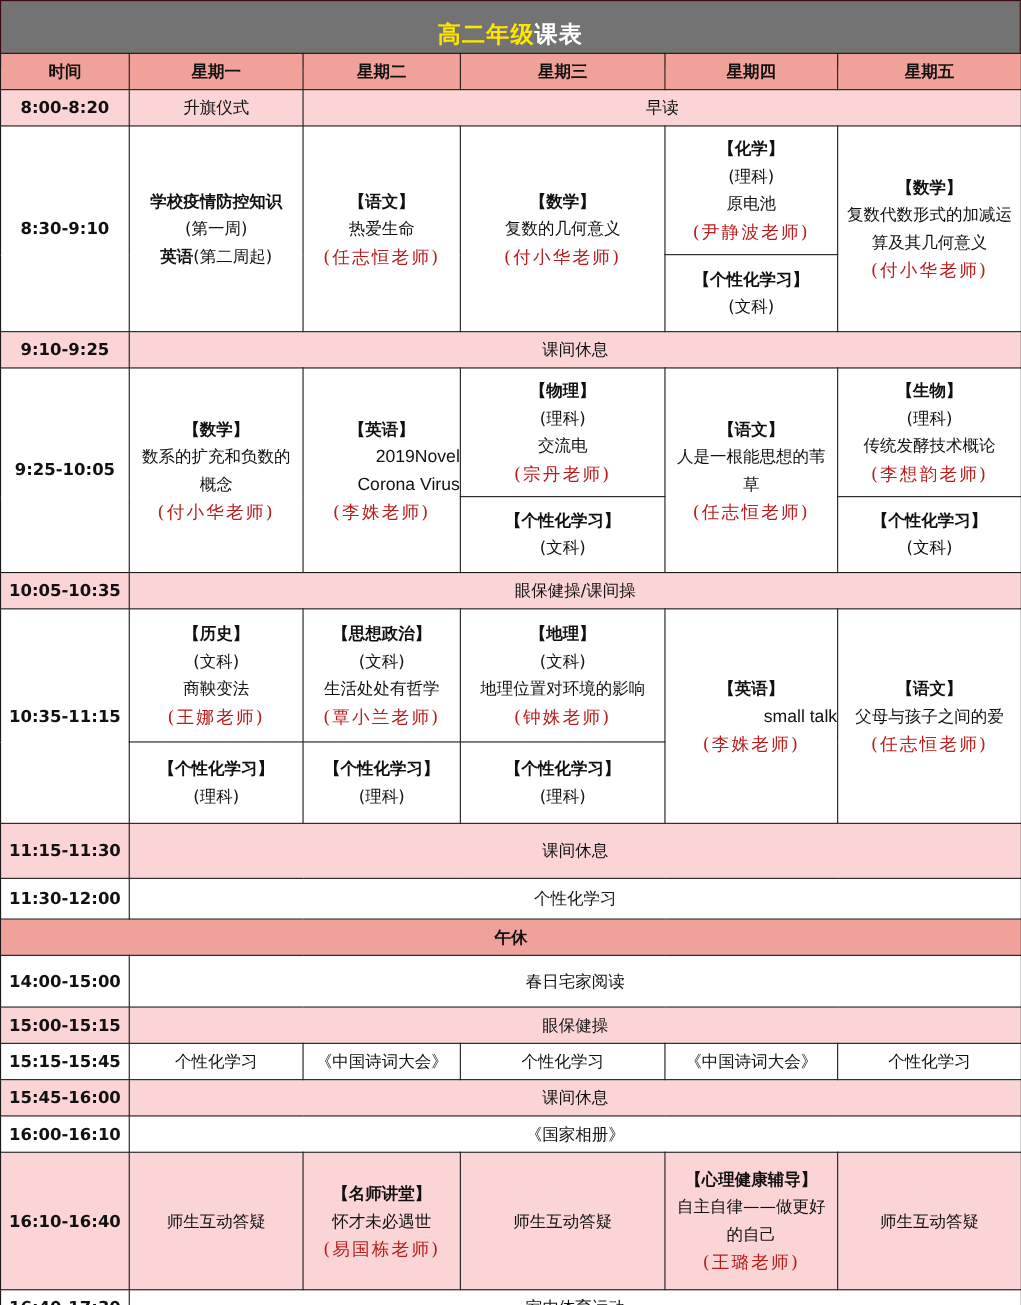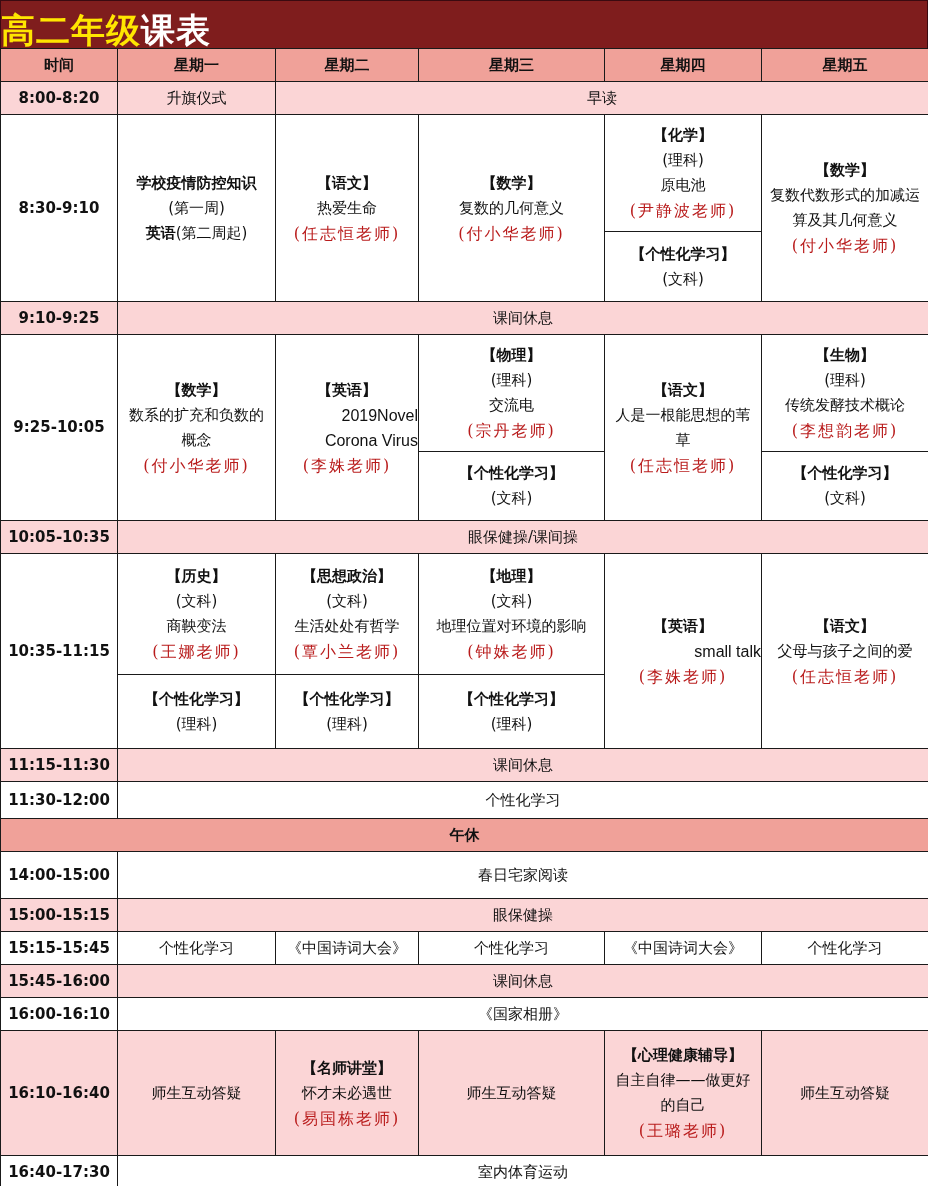--- a/index.html
+++ b/index.html
@@ -1,21 +1,21 @@
 <!DOCTYPE html>
 <html><head>
 <meta charset="utf-8">
 <style>
   html, body { margin: 0; padding: 0; background: #ffffff; }
   body { width: 928px; height: 1186px; overflow: hidden; font-family: "DejaVu Sans", "Liberation Sans", sans-serif; }
   .title-bar {
     position: absolute; left: 0; top: 0; width: 926px; height: 59px;
-    background: #7f1d1d; border: 1px solid #3a0a10;
-    display: flex; align-items: center; justify-content: flex-start;
-    font-weight: bold; font-size: 34px; letter-spacing: 1px;
+    background: #737373; border: 1px solid #3a0a10;
+    display: flex; align-items: center; justify-content: center;
+    font-weight: bold; font-size: 21px; letter-spacing: 1px;
   }
   .title-yellow { color: #ffe600; }
   .title-white { color: #ffffff; }
   table.schedule {
     position: absolute; left: 0; top: 48px;
     width: 928px; border-collapse: collapse; table-layout: fixed;
     font-size: 15px; color: #111;
   }
   table.schedule td, table.schedule th {
     border: 1.5px solid #1a1a1a; text-align: center; vertical-align: middle;
@@ -193,21 +193,21 @@
     <td class="white">
       <span class="subj">【个性化学习】</span>
       <span class="track">(理科)</span>
     </td>
     <td class="white">
       <span class="subj">【个性化学习】</span>
       <span class="track">(理科)</span>
     </td>
   </tr>
 
-  <tr class="pink" style="height:33px">
+  <tr class="pink" style="height:50px">
     <td class="time">11:15-11:30</td>
     <td colspan="5">课间休息</td>
   </tr>
   <tr style="height:37px">
     <td class="time white">11:30-12:00</td>
     <td class="white" colspan="5">个性化学习</td>
   </tr>
   <tr class="lunch" style="height:33px">
     <td colspan="6">午休</td>
   </tr>

